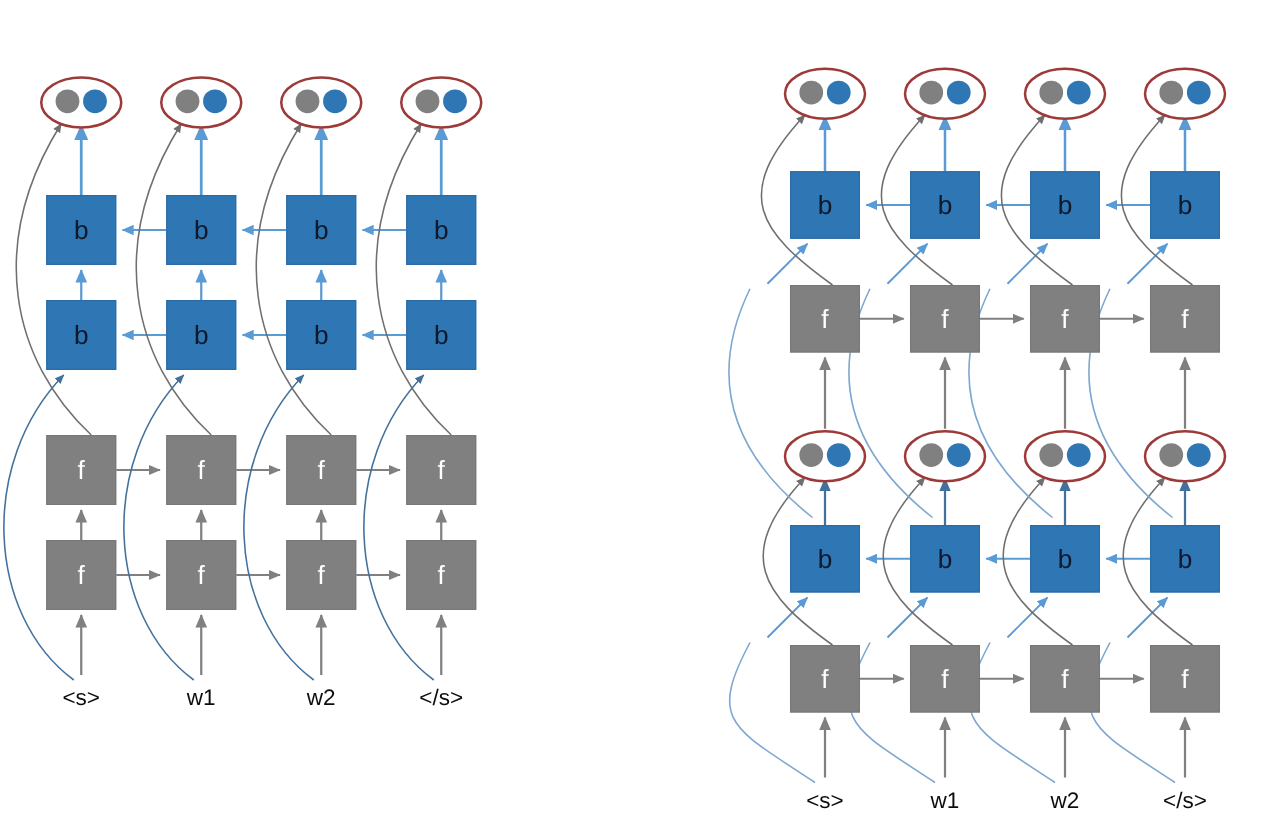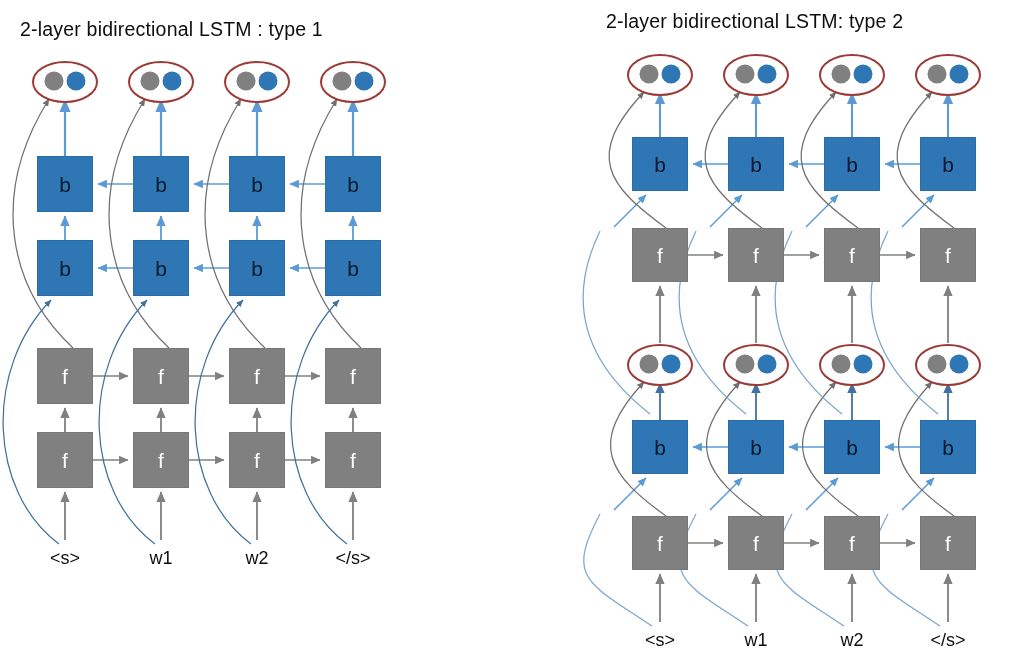--- a/index.html
+++ b/index.html
@@ -195,22 +195,20 @@
           <circle cx="959" cy="74" r="9.5" fill="#2e76b4"></circle>
         </g>
         <g>
           <ellipse cx="948" cy="365" rx="32" ry="20" fill="#ffffff" stroke="#9c3a38" stroke-width="2"></ellipse>
           <circle cx="937" cy="364" r="9.5" fill="#808080"></circle>
           <circle cx="959" cy="364" r="9.5" fill="#2e76b4"></circle>
         </g>
       </g>
   </svg>
 
-  <div class="title" style="left: 20px; top: 18px;">2-layer bidirectional LSTM : type 1</div>
-  <div class="title" style="left: 606px; top: 10px;">2-layer bidirectional LSTM: type 2</div>
 
   <div id="cells">
       <div class="cell b" style="left: 37px; top: 156px; width: 56px; height: 56px;">
         <span>b</span>
       </div>
       <div class="cell b" style="left: 133px; top: 156px; width: 56px; height: 56px;">
         <span>b</span>
       </div>
       <div class="cell b" style="left: 229px; top: 156px; width: 56px; height: 56px;">
         <span>b</span>

